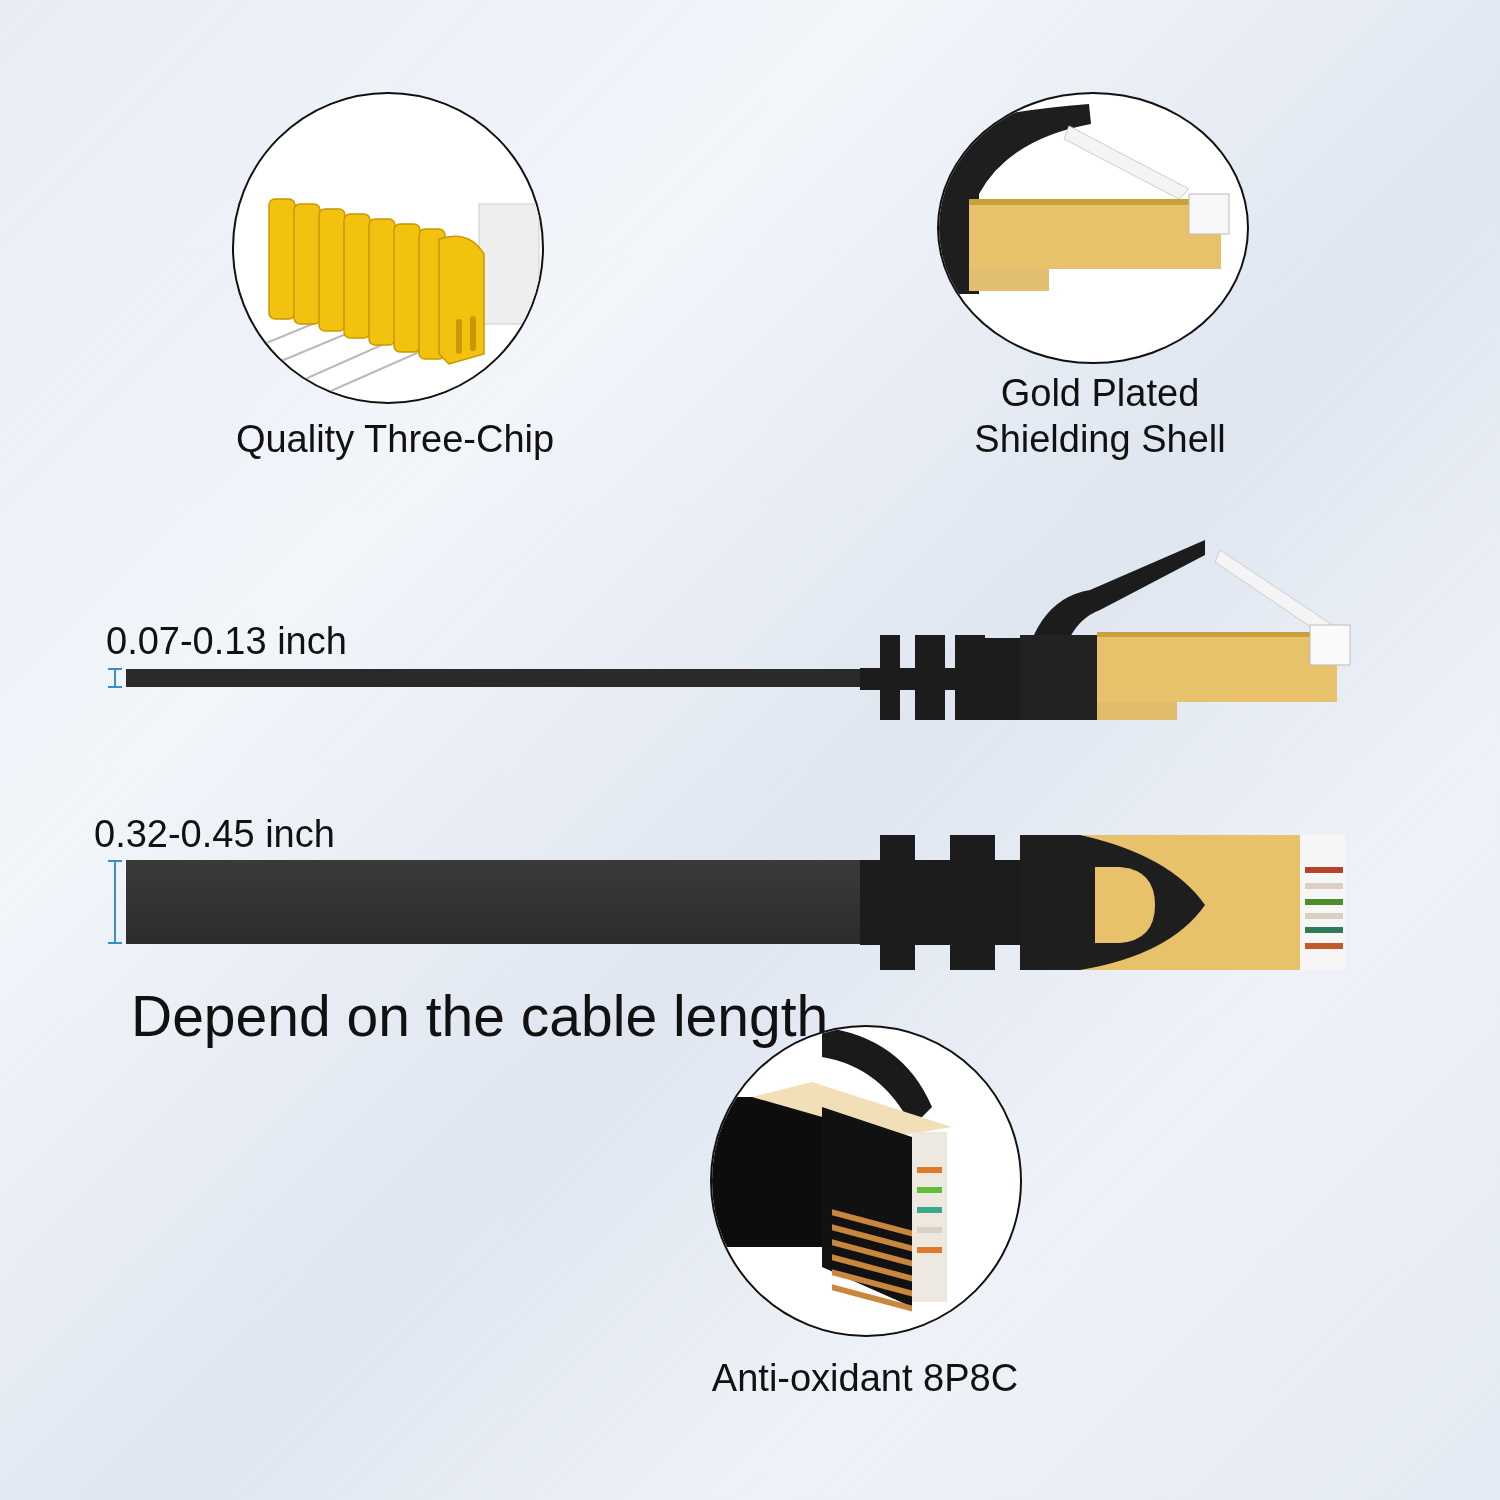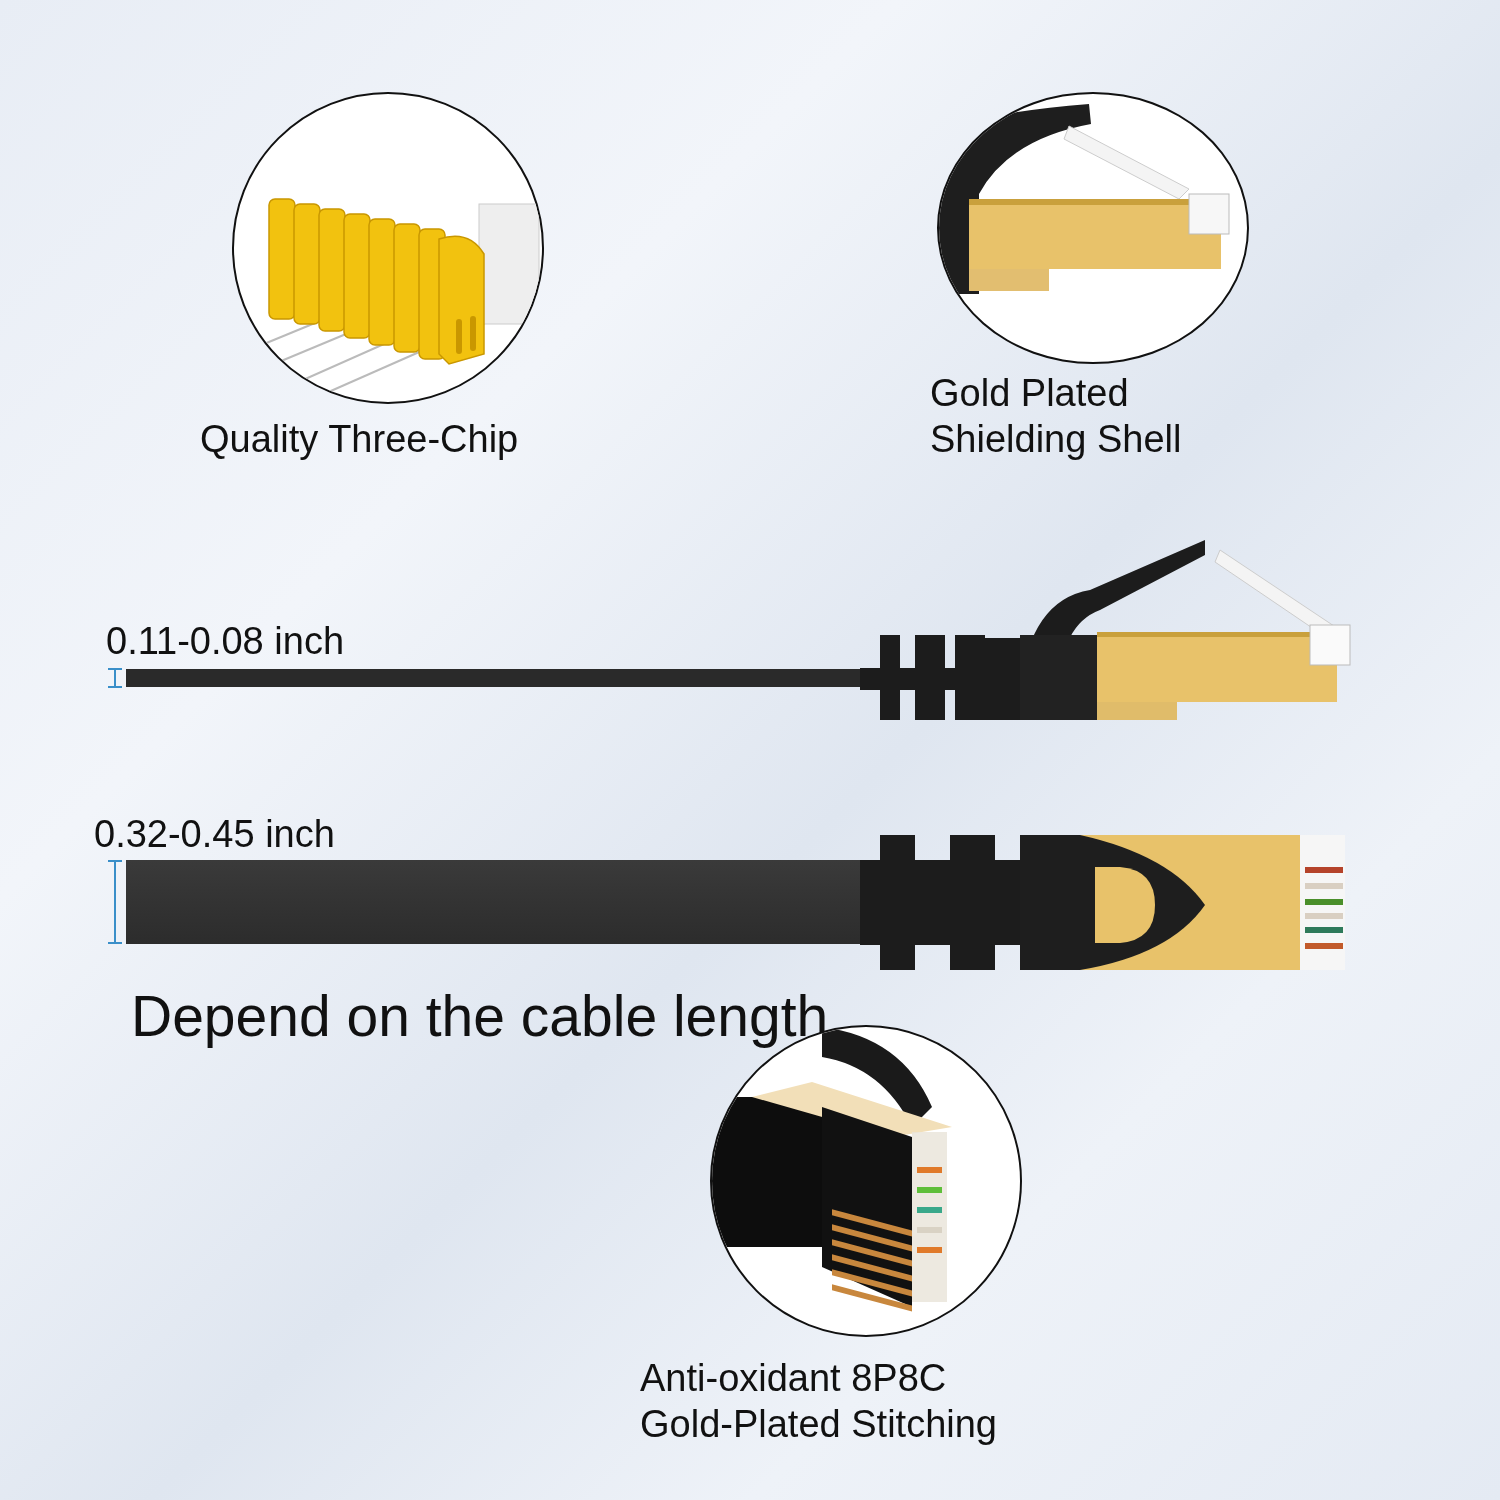--- a/index.html
+++ b/index.html
@@ -6,21 +6,21 @@
   body {
     width:1500px; height:1500px; position:relative; overflow:hidden;
     background: linear-gradient(135deg, #e8edf5 0%, #f2f5fa 30%, #dfe6f0 55%, #eef2f8 75%, #e4eaf3 100%);
     font-family: "Liberation Sans", "DejaVu Sans", sans-serif;
     color:#111;
   }
   .abs { position:absolute; }
   .circle {
     position:absolute; border-radius:50%; border:2px solid #111; background:#fff; overflow:hidden;
   }
-  .caption { position:absolute; text-align:left; font-size:38px; line-height:46px; color:#111; }
+  .caption { position:absolute; text-align:center; font-size:38px; line-height:46px; color:#111; }
   .dim-label { position:absolute; font-size:38px; color:#111; }
   .headline { position:absolute; font-size:57px; color:#111; }
   .measure { position:absolute; border-left:2px solid #3a8fc9; }
   .measure::before, .measure::after {
     content:""; position:absolute; left:-8px; width:14px; border-top:2px solid #3a8fc9;
   }
   .measure::before { top:0; }
   .measure::after { bottom:0; }
 </style>
 </head>
@@ -61,21 +61,21 @@
     <rect x="30" y="105" width="252" height="6" fill="#c9a03c"></rect>
     <rect x="30" y="175" width="80" height="22" fill="#e2be70"></rect>
     <rect x="250" y="100" width="40" height="40" fill="#f7f7f7" stroke="#bbb"></rect>
   </svg>
 </div>
 <div class="caption" style="left:930px;top:370px;width:340px;">
   <div>Gold Plated</div>
   <div>Shielding Shell</div>
 </div>
 
-<div class="dim-label" style="left:106px;top:620px;">0.11-0.08 inch</div>
+<div class="dim-label" style="left:106px;top:620px;">0.07-0.13 inch</div>
 <div class="measure" style="left:114px;top:668px;height:20px;"></div>
 <div class="abs" style="left:126px;top:669px;width:760px;height:18px;background:#2a2a2a;"></div>
 
 <svg class="abs" style="left:860px;top:540px;" width="520" height="200" viewBox="0 0 520 200">
   <path d="M160 150 Q170 60 230 50 L345 0 L345 15 L240 70 Q200 85 200 150 Z" fill="#1c1c1c"></path>
   <g fill="#1c1c1c">
     <rect x="20" y="95" width="20" height="85"></rect>
       <rect x="55" y="95" width="30" height="85"></rect>
     <rect x="95" y="95" width="30" height="85"></rect>
       <rect x="125" y="98" width="35" height="82"></rect>
@@ -136,14 +136,13 @@
       <rect x="205" y="140" width="25" height="6" fill="#e07a2a"></rect>
       <rect x="205" y="160" width="25" height="6" fill="#5fbf3a"></rect>
       <rect x="205" y="180" width="25" height="6" fill="#3aa88a"></rect>
       <rect x="205" y="200" width="25" height="6" fill="#d9d2c4"></rect>
       <rect x="205" y="220" width="25" height="6" fill="#e07a2a"></rect>
     </g>
   </svg>
 </div>
 <div class="caption" style="left:640px;top:1355px;width:450px;">
   <div>Anti-oxidant 8P8C</div>
-  <div>Gold-Plated Stitching</div>
 </div>
 
 </body></html>

